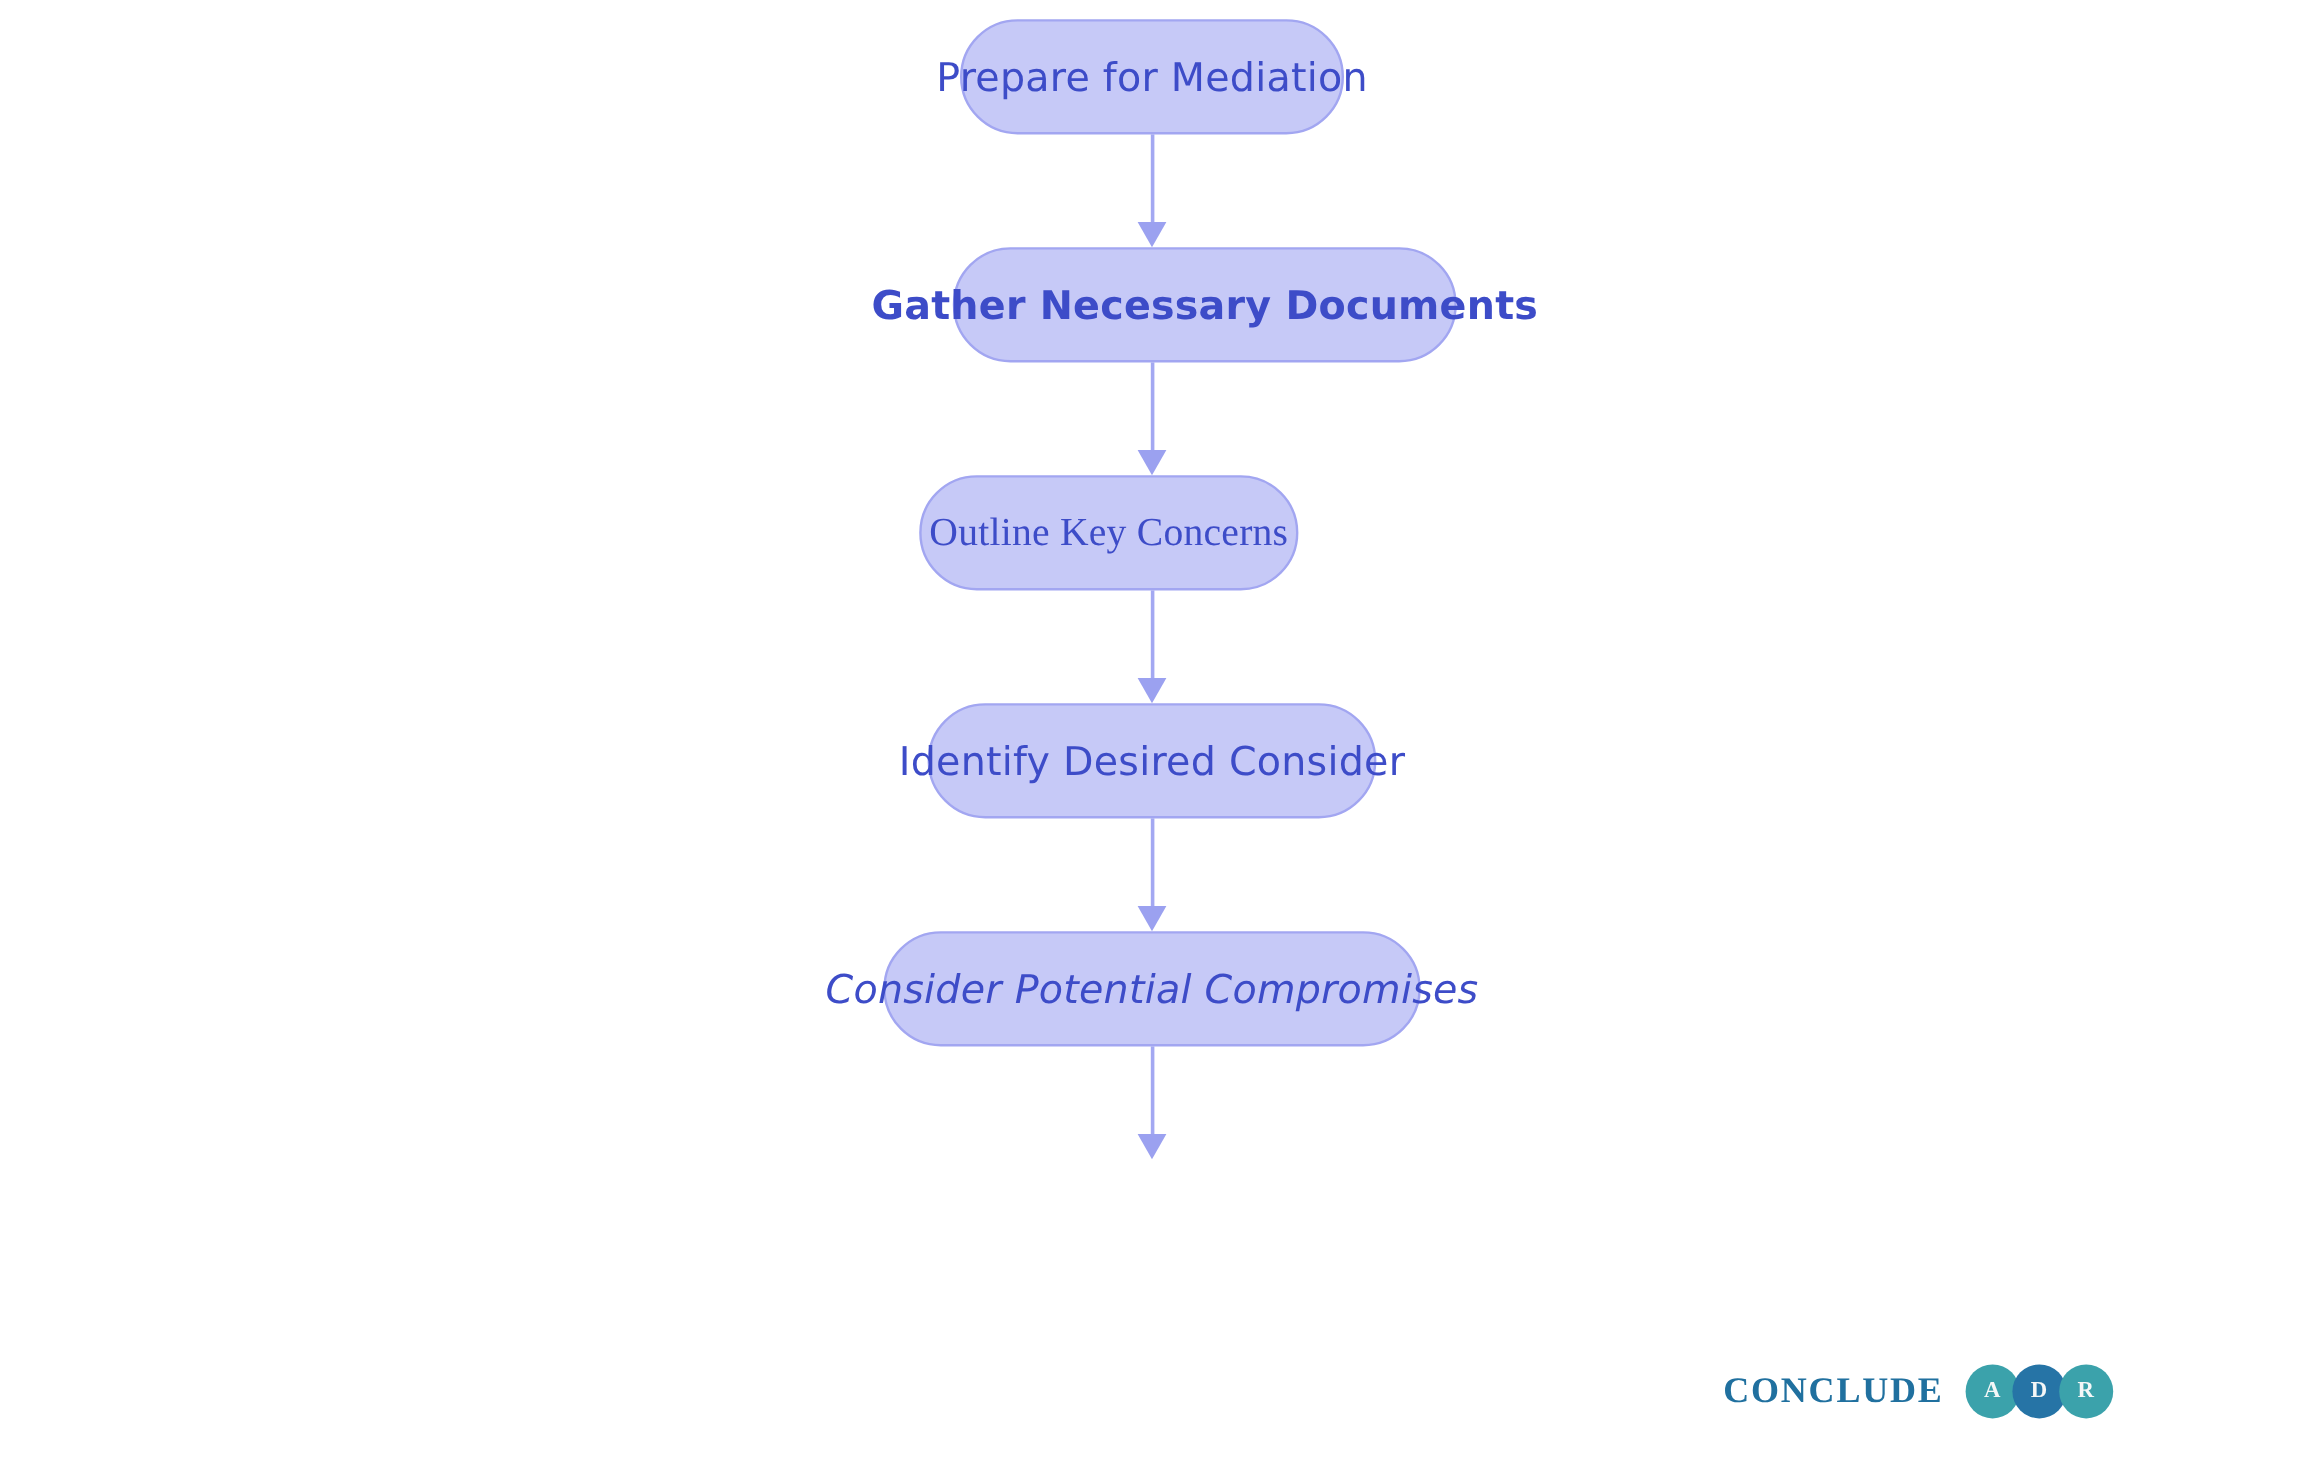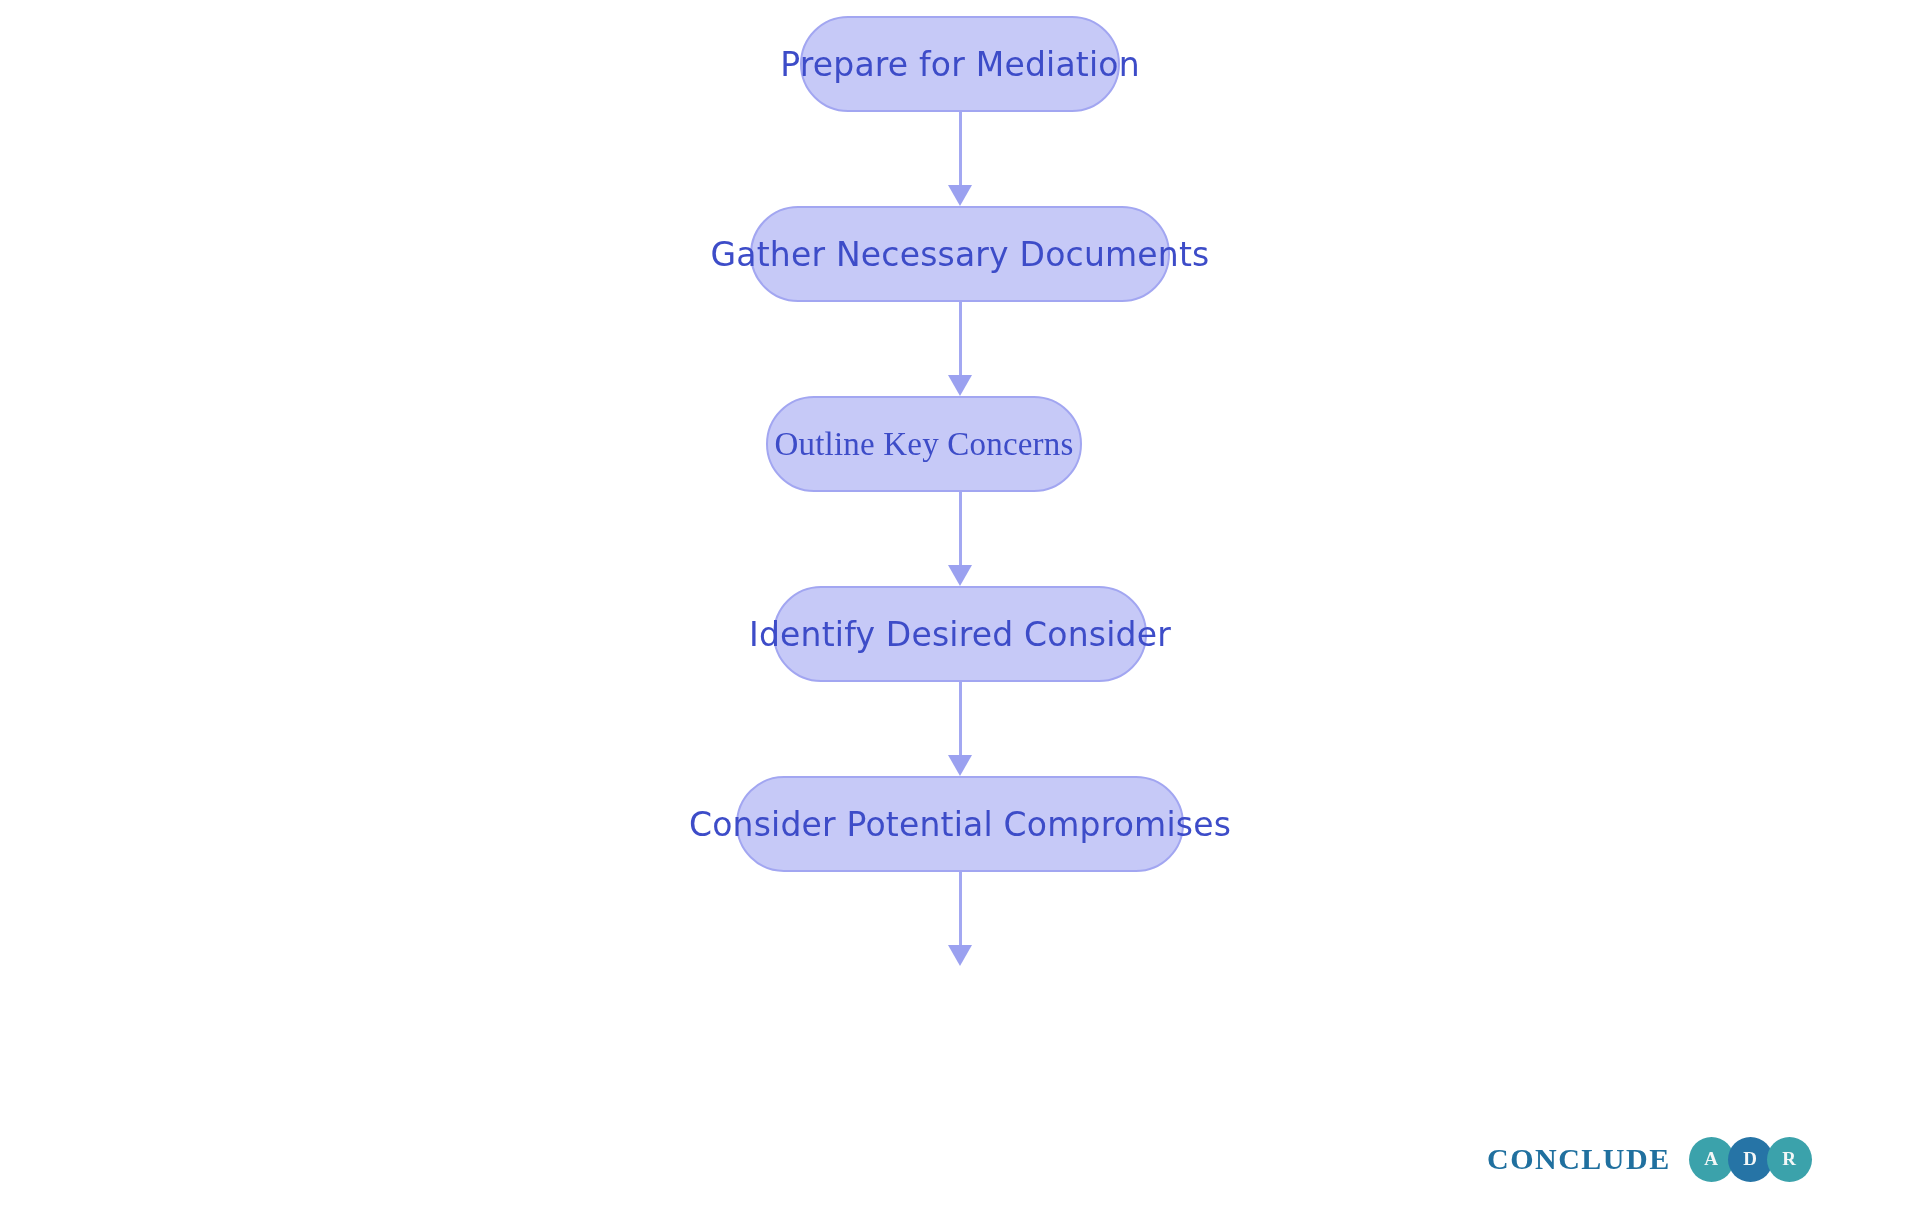--- a/index.html
+++ b/index.html
@@ -28,24 +28,24 @@
     align-items: center;
     justify-content: center;
   }
   .node .label {
     color: #3d4cc8;
     font-size: 33px;
     letter-spacing: 0.2px;
     white-space: nowrap;
   }
   .n1 { left: 800px; top: 16px;  width: 320px; }
-  .n2 { left: 750px; top: 206px; width: 420px; }
+  .n2 { left: 794px; top: 206px; width: 420px; font-weight: bold; }
   .n3 { left: 766px; top: 396px; width: 316px; font-family: Liberation Serif, serif; }
   .n4 { left: 773px; top: 586px; width: 374px; }
-  .n5 { left: 736px; top: 776px; width: 448px; }
+  .n5 { left: 736px; top: 776px; width: 448px; font-style: italic; }
   .n6 { left: 750px; top: 966px; width: 420px; }
 
   
   .arrow {
     position: absolute;
     left: 948px;
     width: 24px;
     height: 94px;
     display: flex;
     flex-direction: column;
@@ -65,21 +65,21 @@
   }
   .a1 { top: 112px; }
   .a2 { top: 302px; }
   .a3 { top: 492px; }
   .a4 { top: 682px; }
   .a5 { top: 872px; }
 
   
   .logo {
     position: absolute;
-    left: 1487px;
+    left: 1436px;
     top: 1128px;
     height: 62px;
     display: flex;
     align-items: center;
   }
   .wordmark {
     font-family: "Liberation Serif", "DejaVu Serif", serif;
     font-weight: bold;
     font-size: 30px;
     letter-spacing: 1.5px;

